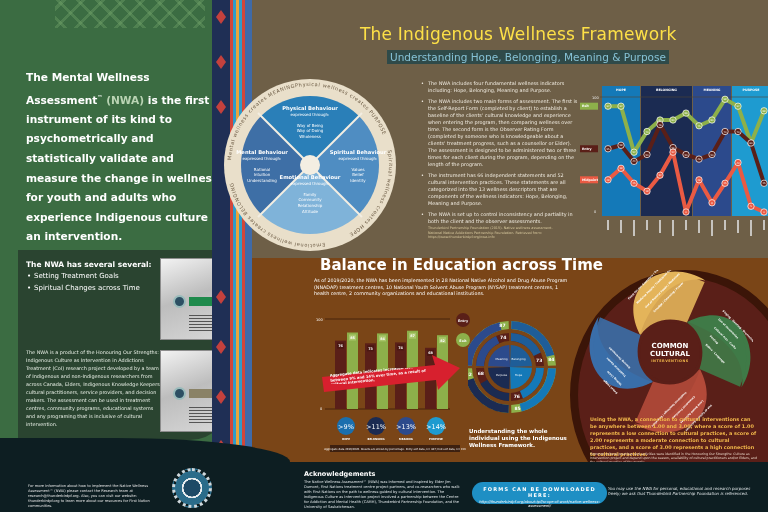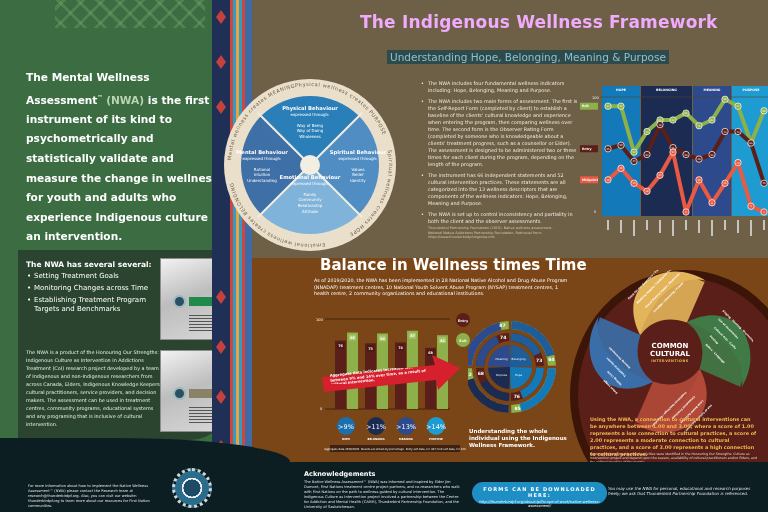--- a/index.html
+++ b/index.html
@@ -27,21 +27,21 @@
 #footer-wave{left:0;top:438px;width:290px;height:40px;background:#0d1e22;border-radius:0 60% 0 0}
 #footnote-left{left:28px;top:484px;width:130px;font-size:3.6px;line-height:5px;color:#e4e4e4}
 #logo{left:172px;top:468px;width:40px;height:40px;border-radius:50%;border:3px dotted #cfd8dc;background:radial-gradient(circle,#1d4a66 0 35%,#e9eef0 36% 42%,#2b6c8a 43% 70%,#0d1e22 71%)}
 
 #stripes{left:212px;top:0;width:18px;height:462px;background:#1f2f55}
 #stripes2{left:230px;top:0;width:22px;height:462px;background:
  linear-gradient(90deg,#d2463a 0 3px,#2f9bc9 3px 6px,#e9a43b 6px 9px,#2f9bc9 9px 12px,#d2463a 12px 15px,#3f6aa8 15px 22px)}
 .arrowmark{left:216px;width:10px;height:14px;background:#c4413d;clip-path:polygon(50% 0,100% 50%,50% 100%,0 50%)}
 
 #top{left:252px;top:0;width:516px;height:258px;background:#6e5f47}
-#title{left:360px;top:12px;font-size:17px;font-weight:bold;color:#f0abfc;letter-spacing:.2px}
+#title{left:360px;top:24px;font-size:17px;font-weight:normal;color:#fde047;letter-spacing:.2px}
 #subtitle{left:387px;top:50px;padding:1px 3px;background:#2f4a49;color:#86c2d6;font-size:10.5px}
 #wheel{left:224px;top:79px;width:172px;height:172px;border-radius:50%;background:#e9dfca}
 .q-text{position:absolute;width:70px;text-align:center;color:#fff;font-size:4px;line-height:5.6px}
 .q-text b{display:block;font-size:5.2px}
 #bullets{left:420px;top:80px;width:160px;font-size:4.9px;line-height:7px;color:#f0ebe0}
 #bullets li{list-style:none;position:relative;padding-left:8px;margin-bottom:4px}
 #bullets li:before{content:"•";position:absolute;left:1px}
 #citation{left:428px;top:226px;width:130px;font-size:3.4px;line-height:4.5px;color:#d7c89d}
 
 #lc{left:580px;top:80px;width:188px;height:175px}
@@ -75,22 +75,21 @@
   <span>The Mental Wellness Assessment</span><sup style="font-size:5px">™</sup>
   <span class="nwa">(NWA)</span>
   <span>is the first instrument of its kind to psychometrically and statistically validate and measure the change in wellness for youth and adults who experience Indigenous culture as an intervention.</span>
 </div>
 
 <div id="purposebox" class="abs"></div>
 <div id="purposes" class="abs">
   <h3>The NWA has several several:</h3>
   <ul>
     <li>Setting Treatment Goals</li>
-    <li>Monitoring Changes across Time</li>
-    <li>Establishing Treatment Program Targets and Benchmarks</li>
+    <li>Spiritual Changes across Time</li>
   </ul>
 </div>
 <div id="product" class="abs">The NWA is a product of the Honouring Our Strengths: Indigenous Culture as Intervention in Addictions Treatment (CoI) research project developed by a team of Indigenous and non-Indigenous researchers from across Canada, Elders, Indigenous Knowledge Keepers, cultural practitioners, service providers, and decision makers. The assessment can be used in treatment centres, community programs, educational systems and any programing that is inclusive of cultural intervention.</div>
 
 <div class="abs thumb" style="top:258px">
   <div class="seal"></div>
   <div class="band" style="background:#1f8a4c"></div>
   <div class="txt"></div>
 </div>
 <div class="abs thumb" style="top:350px">
@@ -275,21 +274,21 @@
       <rect x="118" y="140" width="2" height="13" fill="#ddd" opacity="0.8"></rect>
       <rect x="131" y="140" width="2" height="16" fill="#ddd" opacity="0.8"></rect>
       <rect x="144" y="140" width="2" height="10" fill="#ddd" opacity="0.8"></rect>
       <rect x="157" y="140" width="2" height="13" fill="#ddd" opacity="0.8"></rect>
       <rect x="170" y="140" width="2" height="16" fill="#ddd" opacity="0.8"></rect>
       <rect x="183" y="140" width="2" height="10" fill="#ddd" opacity="0.8"></rect>
     </g>
 </svg>
 
 <div id="mid" class="abs"></div>
-<div id="balance-title" class="abs">Balance in Wellness times Time</div>
+<div id="balance-title" class="abs">Balance in Education across Time</div>
 <div id="balance-desc" class="abs">As of 2019/2020, the NWA has been implemented in 28 National Native Alcohol and Drug Abuse Program (NNADAP) treatment centres, 10 National Youth Solvent Abuse Program (NYSAP) treatment centres, 1 health centre, 2 community organizations and educational institutions.</div>
 
 <svg id="bc" class="abs" viewBox="0 0 180 145">
   <line x1="25" y1="9" x2="150" y2="9" stroke="#3a1d0a" stroke-width=".8"></line>
   <text x="16" y="11" font-size="3.5" fill="#fff">100</text>
   <text x="20" y="100" font-size="3.5" fill="#fff">0</text>
   <line x1="25" y1="99" x2="150" y2="99" stroke="#3a1d0a" stroke-width=".8"></line>
   <g id="bc-bars">
       <rect x="35" y="30.599999999999994" width="11" height="68.4" fill="#5a1f18"></rect>
       <rect x="37" y="32.599999999999994" width="7" height="6" fill="#4a1812"></rect>

